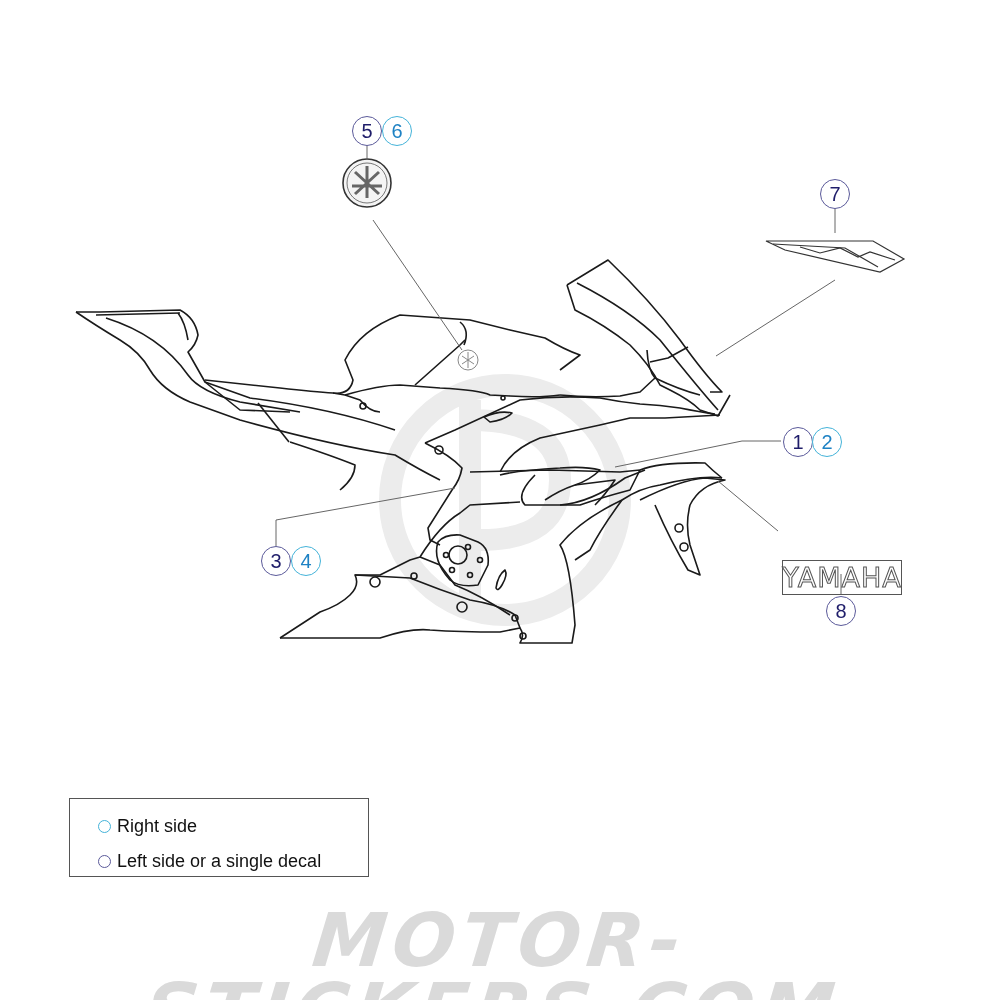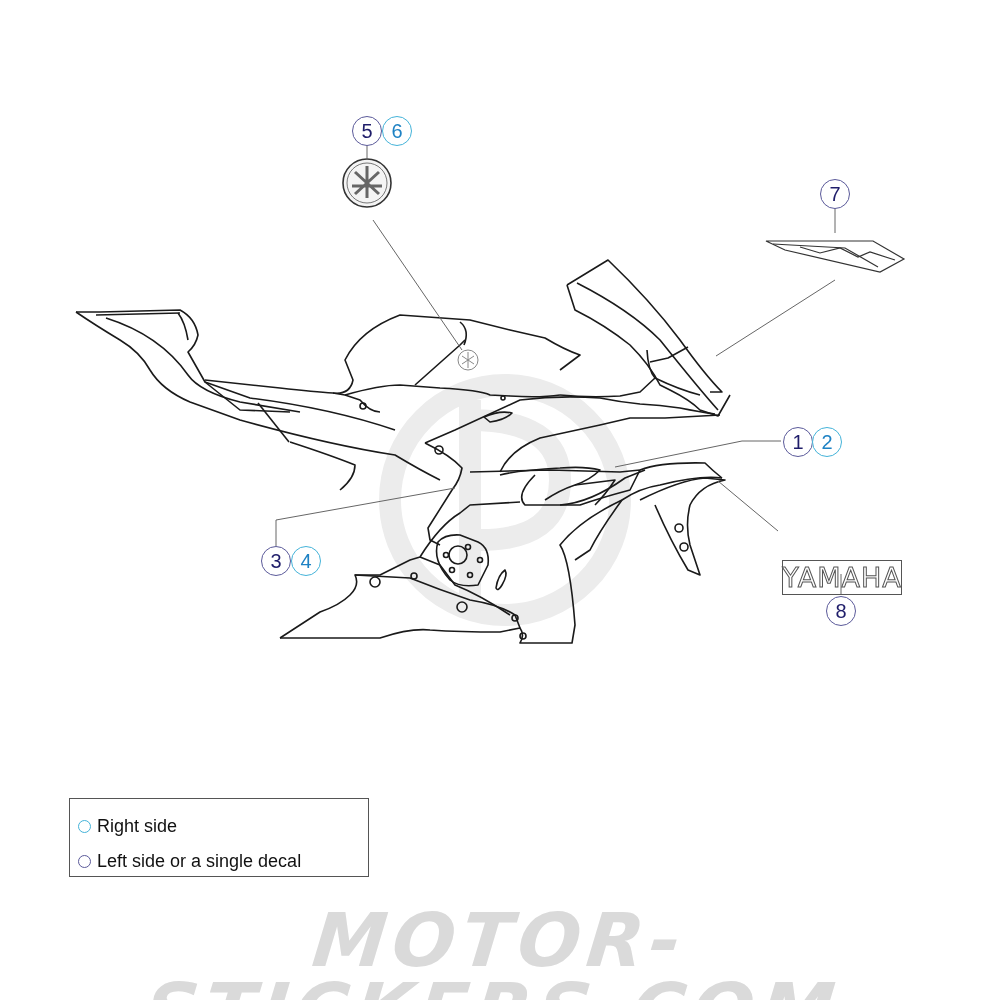--- a/index.html
+++ b/index.html
@@ -3,21 +3,21 @@
 <meta charset="utf-8">
 <style>
   html,body{margin:0;padding:0;background:#ffffff;}
   body{width:1000px;height:1000px;position:relative;overflow:hidden;font-family:"Liberation Sans",sans-serif;}
   #diagram{position:absolute;left:0;top:0;width:1000px;height:1000px;}
   .callout{position:absolute;width:30px;height:30px;border-radius:50%;box-sizing:border-box;
     display:flex;align-items:center;justify-content:center;font-size:20px;background:#fff;}
   .callout.left{border:1.3px solid #5b5a9a;color:#1f1d6a;}
   .callout.right{border:1.3px solid #44b3d9;color:#1e82c4;}
   #legend{position:absolute;left:69px;top:798px;width:300px;height:79px;border:1px solid #555;box-sizing:border-box;background:#fff;}
-  .legend-row{position:absolute;left:8px;display:flex;align-items:center;font-size:18px;color:#111;text-align:center;}
+  .legend-row{position:absolute;left:28px;display:flex;align-items:center;font-size:18px;color:#111;text-align:center;}
   .legend-row .dot{width:13px;height:13px;border-radius:50%;box-sizing:border-box;margin-right:6px;}
   #watermark{position:absolute;left:40px;top:905px;width:920px;height:70px;
     font-family:"DejaVu Sans",sans-serif;font-weight:bold;font-style:italic;font-size:74px;letter-spacing:6px;
     color:#dadada;text-align:center;line-height:70px;transform:skewX(-6deg);}
   .yamaha-box{position:absolute;left:782px;top:539px;width:120px;height:35px;border:1px solid #555;box-sizing:border-box;
     display:flex;align-items:center;justify-content:center;font-size:27px;letter-spacing:1px;
     color:#fff;-webkit-text-stroke:1px #555;font-family:"DejaVu Sans",sans-serif;margin-top:21px;}
 </style>
 </head>
 <body>

